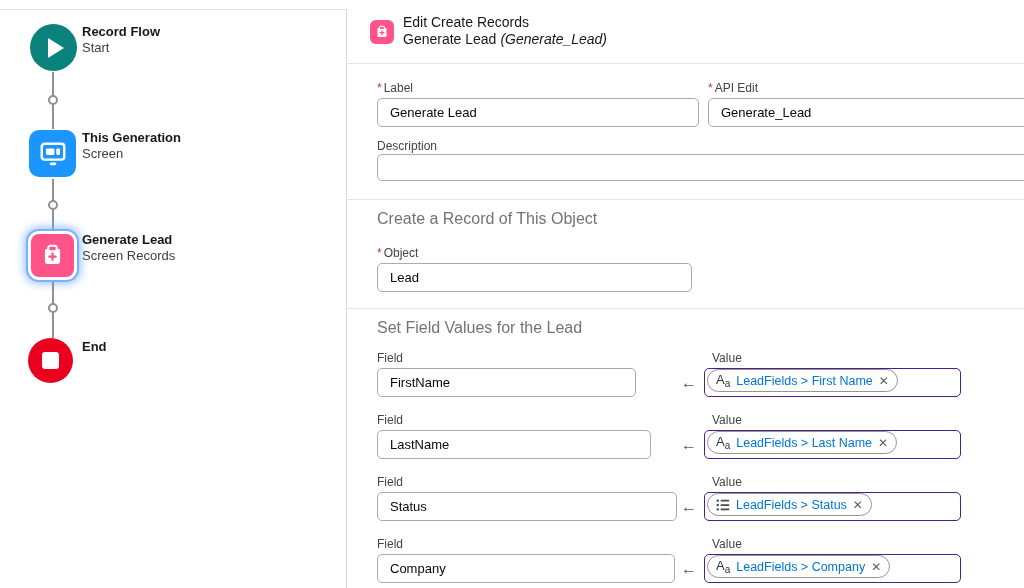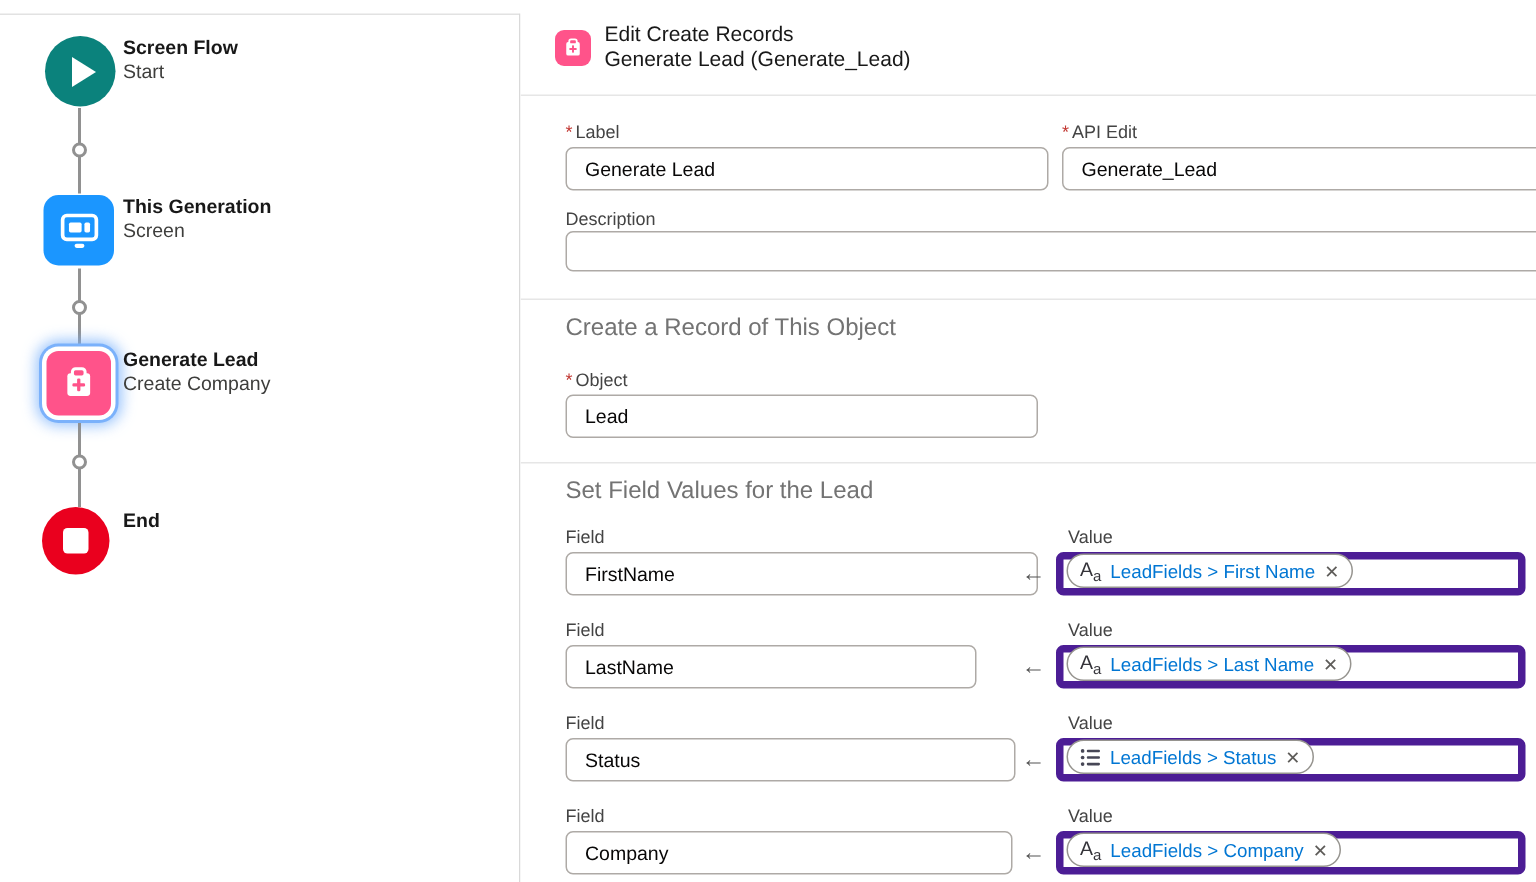--- a/index.html
+++ b/index.html
@@ -28,52 +28,52 @@
   .connector { position: absolute; left: 52px; width: 2px; background: #919191; }
   .add-dot { position: absolute; left: 48px; width: 10px; height: 10px; border-radius: 50%;
     background: #fff; border: 2px solid #919191; cursor: pointer; }
 
   
   .panel { position: absolute; left: 347px; top: 0; width: 677px; height: 588px; background: #fff; overflow: hidden; }
   .hdr-icon { position: absolute; left: 23px; top: 20px; width: 24px; height: 24px; border-radius: 6px;
     background: #ff538a; display: flex; align-items: center; justify-content: center; }
   .hdr-title { position: absolute; left: 56px; top: 14px; font-size: 14px; color: #181818; line-height: 17px; }
   .hdr-sub { position: absolute; left: 56px; top: 31px; font-size: 14px; color: #181818; line-height: 17px; }
-  .hdr-sub .api-paren { margin-left: 4px; }
+  .hdr-sub .api-paren { font-style: italic; margin-left: 4px; }
   .divider { position: absolute; left: 0; width: 677px; height: 1px; background: #e6e6e6; }
 
   .fld-label { position: absolute; font-size: 12px; color: #444444; }
   .req { color: #c23934; margin-right: 2px; }
   .txt-input { position: absolute; height: 29px; border: 1px solid #aeaaa6; border-radius: 5px;
     font-size: 13px; color: #080707; padding: 0 12px; background: #fff;
     font-family: "Liberation Sans", "DejaVu Sans", sans-serif; }
   .section-heading { position: absolute; left: 30px; font-size: 16px; font-weight: 400; color: #737373; }
 
   .arrow { position: absolute; left: 330px; width: 24px; height: 29px; line-height: 29px;
     text-align: center; font-size: 16px; color: #565656; }
-  .value-box { position: absolute; left: 357px; width: 313px; height: 29px; border: 5px solid #4c1d95;
-    border-radius: 5px; background: #fff; display: flex; align-items: flex-end; padding: 0 2px; }
+  .value-box { position: absolute; left: 357px; width: 257px; height: 29px; border: 1px solid #4c1d95;
+    border-radius: 5px; background: #fff; display: flex; align-items: flex-start; padding: 0 2px; }
   .pill { display: inline-flex; align-items: center; gap: 6px; height: 23px; padding: 0 8px;
     border: 1px solid #96948f; border-radius: 12px; background: #fff; cursor: pointer; }
   .pill-link { font-size: 12.5px; color: #0176d3; white-space: nowrap; }
   .pill-x { font-size: 12px; color: #5e5c59; cursor: pointer; }
   .aa-icon { font-size: 13px; color: #35343a; font-weight: 500; white-space: nowrap; }
   .aa-icon .sub { font-size: 10px; vertical-align: -3px; }
 </style>
 </head>
 <body>
 
 <div class="canvas">
   <div class="canvas-top-line"></div>
 
   <div class="node-icon start-circle">
     <div class="play-tri"></div>
   </div>
   <div class="node-text" style="top:24px">
-    <div class="node-title">Screen Flow</div>
+    <div class="node-title">Record Flow</div>
     <div class="node-sub">Start</div>
   </div>
 
   <div class="connector" style="top:72px;height:57px"></div>
   <div class="add-dot" style="top:95px"></div>
 
   <div class="node-icon screen-square">
     <svg width="30" height="30" viewBox="0 0 32 32">
       <rect x="4" y="5" width="24" height="17" rx="3" fill="none" stroke="#fff" stroke-width="2.6"></rect>
       <rect x="8.5" y="10" width="9" height="7" rx="1.2" fill="#fff"></rect>
@@ -92,21 +92,21 @@
   <div class="node-icon create-square">
     <svg width="27" height="27" viewBox="0 0 32 32">
       <rect x="7" y="8" width="18" height="18" rx="2.5" fill="#fff"></rect>
       <rect x="11" y="4.5" width="10" height="6.5" rx="2.5" fill="#ff538a" stroke="#fff" stroke-width="2.4"></rect>
       <rect x="11" y="16" width="10" height="2.6" rx="1" fill="#ff538a"></rect>
       <rect x="14.7" y="12.3" width="2.6" height="10" rx="1" fill="#ff538a"></rect>
     </svg>
   </div>
   <div class="node-text" style="top:232px">
     <div class="node-title">Generate Lead</div>
-    <div class="node-sub">Create Company</div>
+    <div class="node-sub">Screen Records</div>
   </div>
 
   <div class="connector" style="top:282px;height:56px"></div>
   <div class="add-dot" style="top:303px"></div>
 
   <div class="node-icon end-circle">
     <div class="end-square"></div>
   </div>
   <div class="node-text" style="top:339px">
     <div class="node-title">End</div>
@@ -150,21 +150,21 @@
     <span class="req">*</span><span>Object</span>
   </div>
   <input class="txt-input" style="left: 30px; top: 263px; width: 315px;" value="Lead">
 
   <div class="divider" style="top:308px"></div>
 
   <div class="section-heading" style="top:319px">Set Field Values for the Lead</div>
 
   <div class="fld-label" style="left:30px;top:351px">Field</div>
   <div class="fld-label" style="left:365px;top:351px">Value</div>
-  <input class="txt-input" style="left: 30px; top: 368px; width: 315px;" value="FirstName">
+  <input class="txt-input" style="left: 30px; top: 368px; width: 259px;" value="FirstName">
   <div class="arrow" style="top:368px">←</div>
   <div class="value-box" style="top:368px">
     <span class="pill">
       <span class="aa-icon"><span>A</span><span class="sub">a</span></span>
       <span class="pill-link">LeadFields &gt; First Name</span>
       <span class="pill-x">✕</span>
     </span>
   </div>
 
   <div class="fld-label" style="left:30px;top:413px">Field</div>

